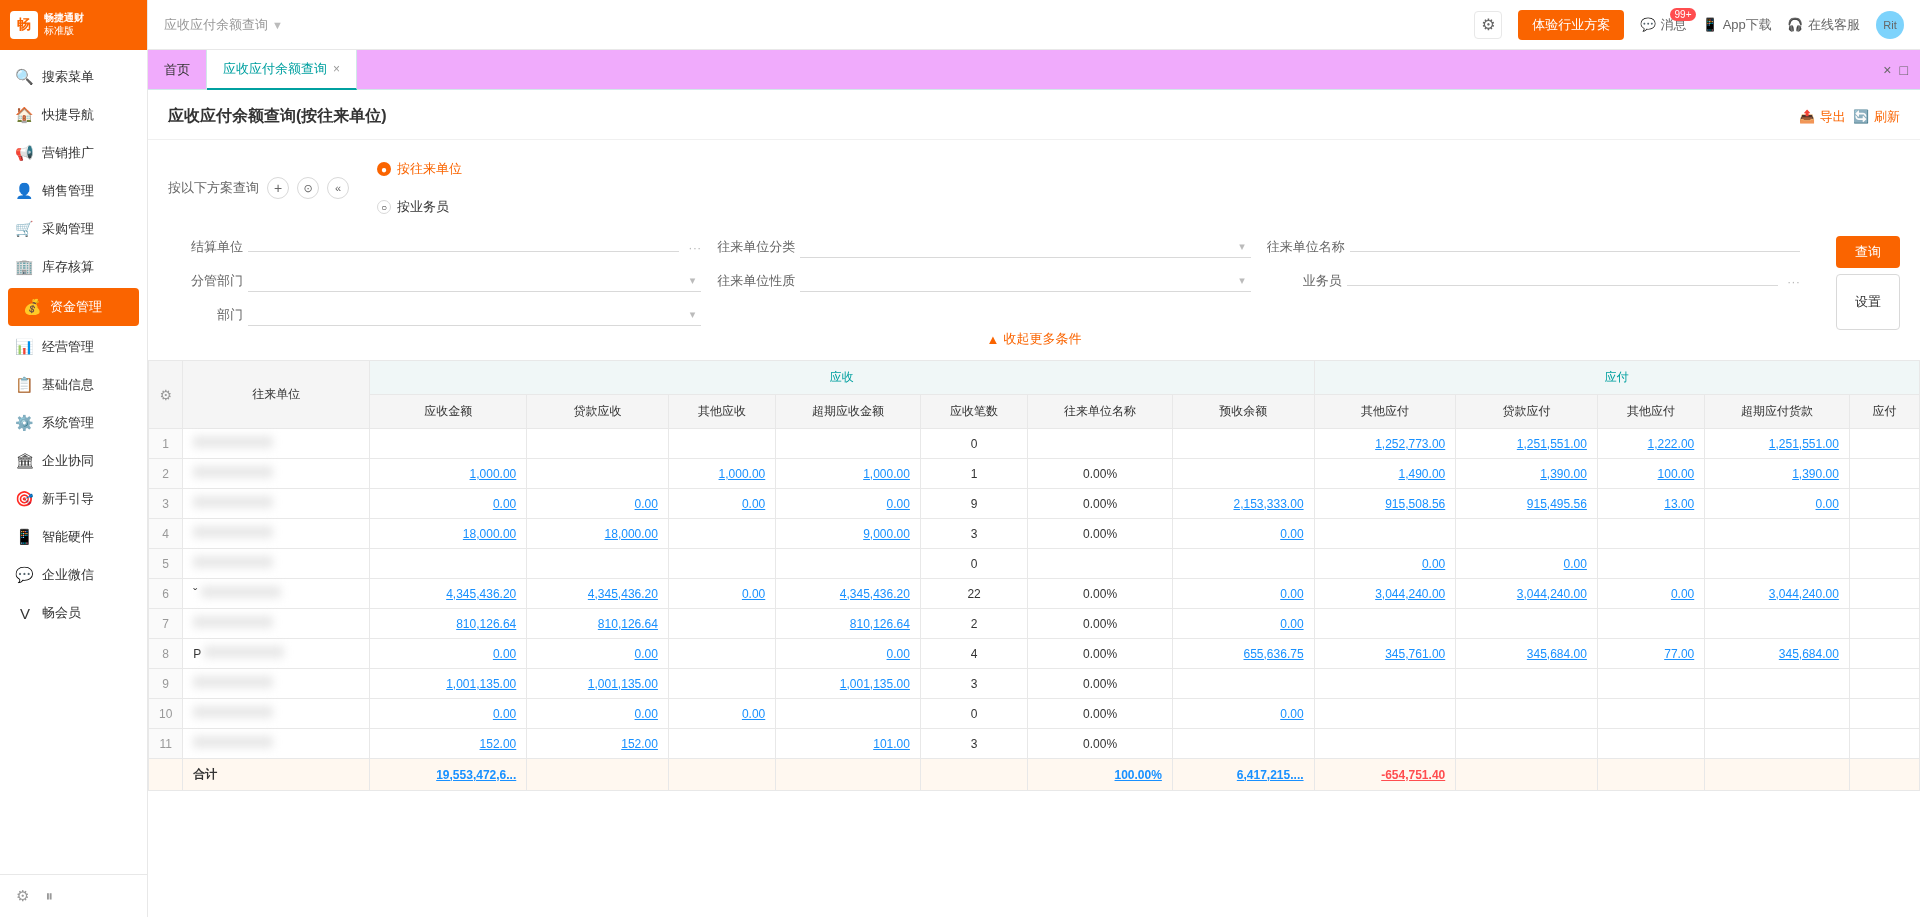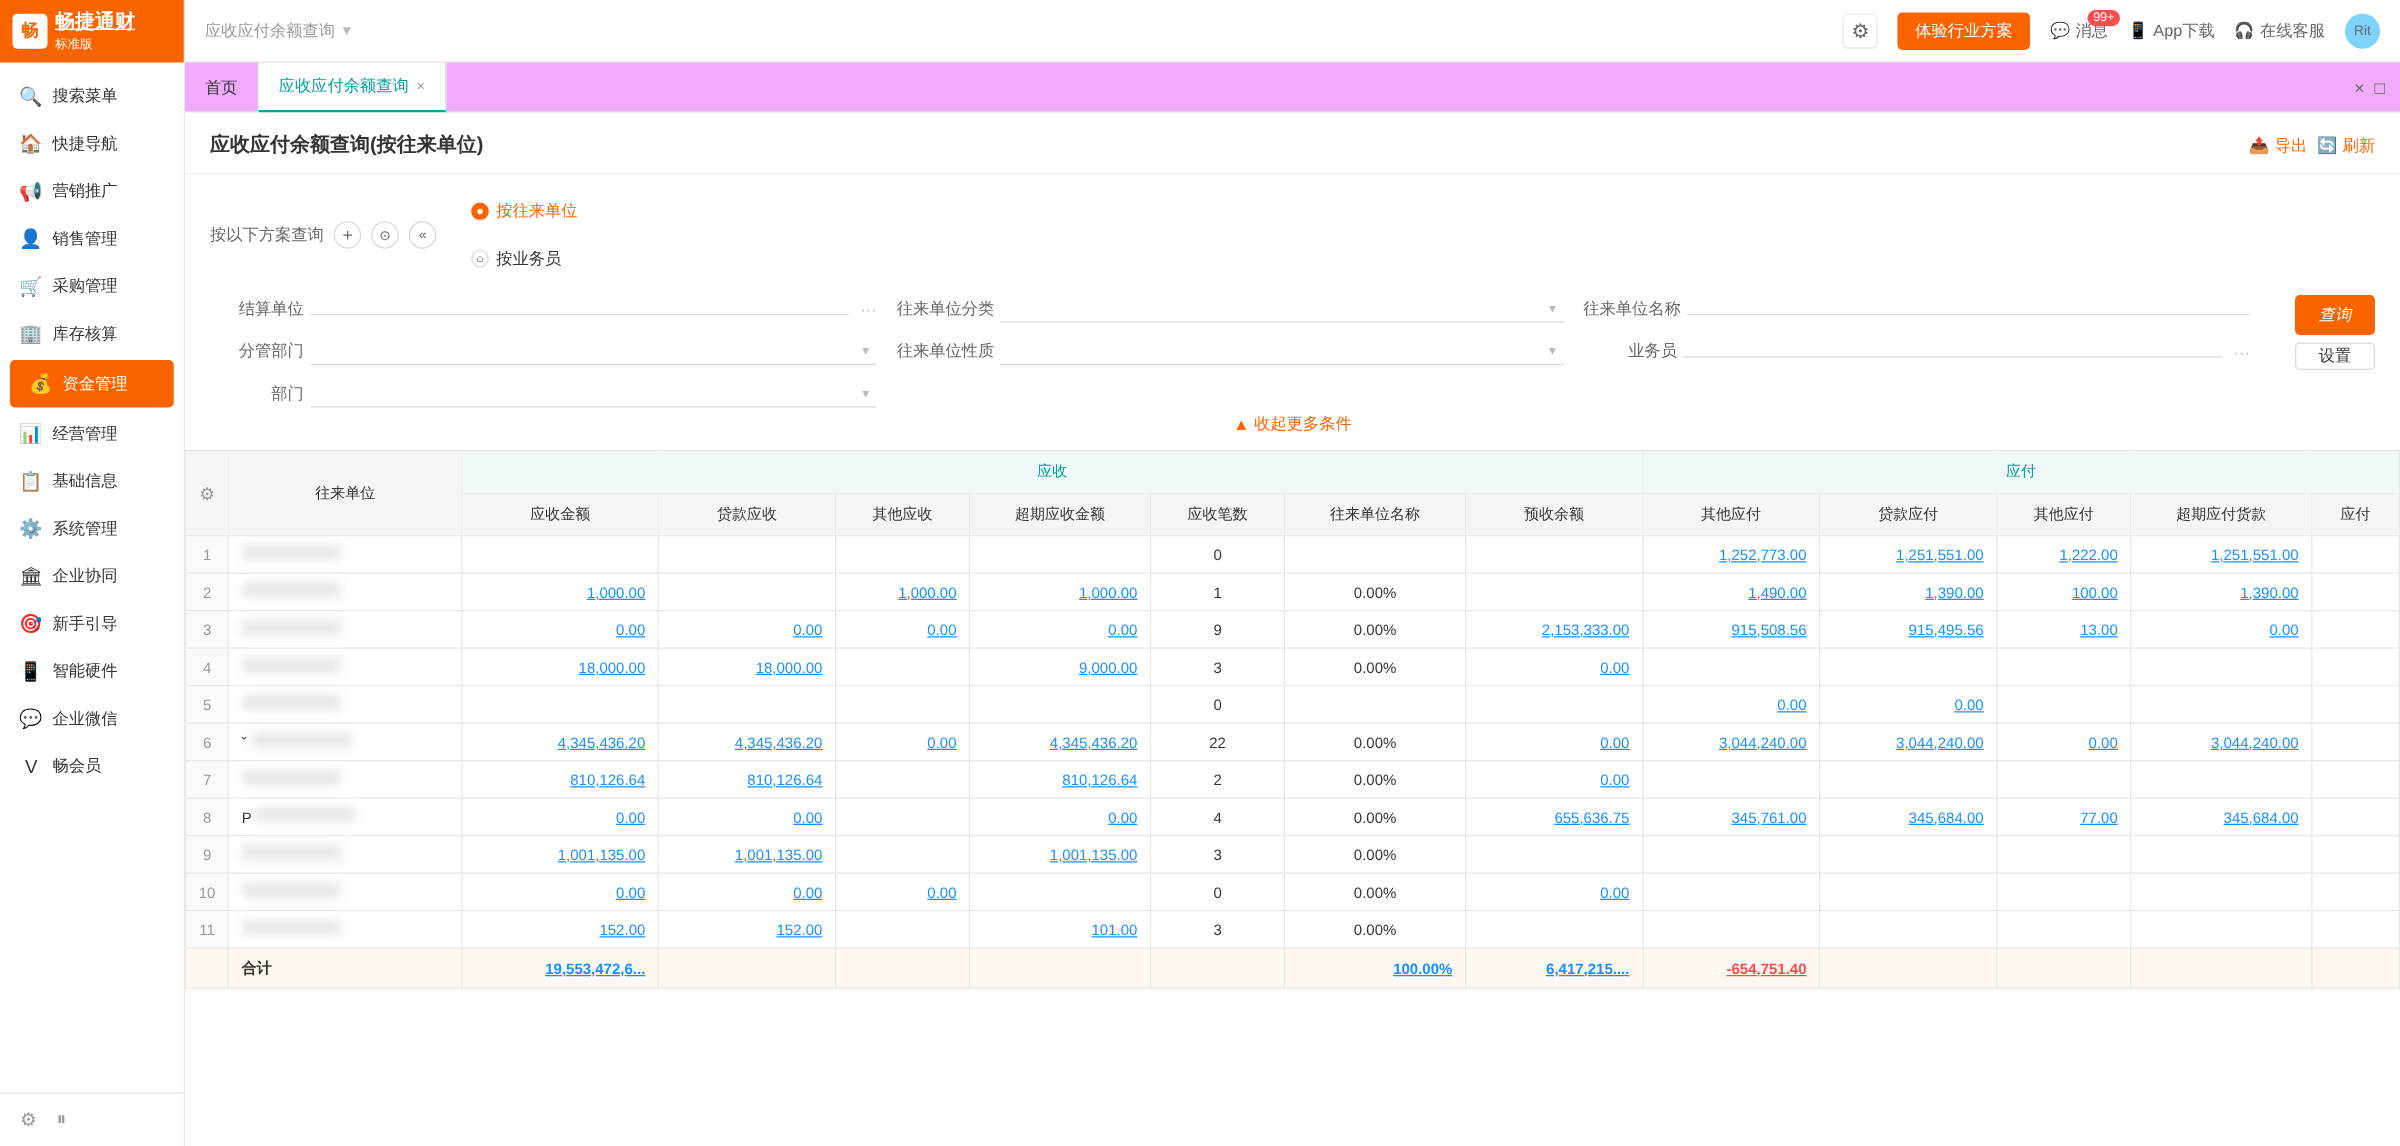--- a/index.html
+++ b/index.html
@@ -2,21 +2,21 @@
 <html><head>
   <meta charset="utf-8">
   <style>
     * { box-sizing: border-box; margin: 0; padding: 0; font-family: 'Microsoft YaHei', Arial, sans-serif; font-size: 13px; }
     body { background: #f0f2f5; width: 1920px; height: 917px; overflow: hidden; display: flex; }
 
     
     .sidebar { width: 148px; background: #fff; height: 917px; display: flex; flex-direction: column; border-right: 1px solid #e8e8e8; flex-shrink: 0; }
     .sidebar-logo { background: #fa6400; height: 50px; display: flex; align-items: center; padding: 0 10px; gap: 6px; }
     .sidebar-logo-icon { width: 28px; height: 28px; background: #fff; border-radius: 4px; display: flex; align-items: center; justify-content: center; color: #fa6400; font-weight: bold; font-size: 14px; }
-    .sidebar-logo-text { color: #fff; font-size: 16px; font-weight: bold; line-height: 1.2; text-decoration: underline; }
+    .sidebar-logo-text { color: #fff; font-size: 10px; font-weight: bold; line-height: 1.2; }
     .sidebar-logo-badge { color: #fff; font-size: 10px; }
     .sidebar-menu { flex: 1; overflow-y: auto; padding: 8px 0; }
     .sidebar-item { display: flex; align-items: center; gap: 8px; padding: 10px 16px; cursor: pointer; color: #333; transition: background 0.2s; }
     .sidebar-item.active { background: #fa6400; color: #fff; border-radius: 4px; margin: 2px 8px; }
     .sidebar-item-icon { width: 18px; height: 18px; display: flex; align-items: center; justify-content: center; font-size: 15px; }
     .sidebar-bottom { padding: 12px 16px; display: flex; gap: 16px; border-top: 1px solid #e8e8e8; }
     .sidebar-bottom-item { color: #999; cursor: pointer; font-size: 15px; }
 
     
     .main { flex: 1; display: flex; flex-direction: column; height: 917px; overflow: hidden; justify-content: flex-end; }
@@ -42,22 +42,22 @@
 
     
     .content { flex: 1; overflow: hidden; display: flex; flex-direction: column; background: #fff; margin: 0; }
     .page-header { padding: 16px 20px 12px; display: flex; align-items: center; justify-content: space-between; border-bottom: 1px solid #f0f0f0; flex-shrink: 0; }
     .page-title { font-size: 16px; font-weight: bold; color: #333; }
     .page-header-actions { display: flex; gap: 8px; }
     .page-action-btn { display: flex; align-items: center; gap: 4px; cursor: pointer; color: #fa6400; font-size: 13px; }
     .filter-label { color: #666; font-size: 13px; }
     .filter-add-btn { width: 22px; height: 22px; border: 1px solid #d9d9d9; border-radius: 50%; display: flex; align-items: center; justify-content: center; cursor: pointer; color: #666; font-size: 14px; }
     .collapse-btn { display: flex; align-items: center; gap: 4px; color: #fa6400; cursor: pointer; font-size: 12px; justify-content: center; margin-top: 4px; }
-    .query-btn { background: #fa6400; color: #fff; border: none; padding: 7px 18px; border-radius: 4px; cursor: pointer; font-size: 13px; font-style: italic; }
-    .setting-btn { background: #fff; color: #333; border: 1px solid #d9d9d9; padding: 1px 18px; border-radius: 4px; cursor: pointer; font-size: 13px; }
+    .query-btn { background: #fa6400; color: #fff; border: none; padding: 7px 18px; border-radius: 4px; cursor: pointer; font-size: 13px; }
+    .setting-btn { background: #fff; color: #333; border: 1px solid #d9d9d9; padding: 18px 18px; border-radius: 4px; cursor: pointer; font-size: 13px; }
     .scheme-item { display: flex; align-items: center; gap: 6px; padding: 8px 12px; cursor: pointer; color: #333; }
     .scheme-item.active { color: #fa6400; }
     .scheme-item-dot { width: 14px; height: 14px; border-radius: 50%; background: #fa6400; display: flex; align-items: center; justify-content: center; color: #fff; font-size: 10px; }
 
     
     .table-container { flex: 1; overflow: auto; }
     .data-table { width: 100%; border-collapse: collapse; }
     .data-table th { background: #f5f5f5; border: 1px solid #e8e8e8; padding: 8px 10px; text-align: center; color: #333; font-weight: normal; white-space: nowrap; font-size: 12px; position: sticky; top: 0; z-index: 5; }
     .data-table th.group-header { background: #f0f7f7; color: #00a0a0; }
     .data-table td { border: 1px solid #e8e8e8; padding: 7px 10px; color: #333; white-space: nowrap; font-size: 12px; }

